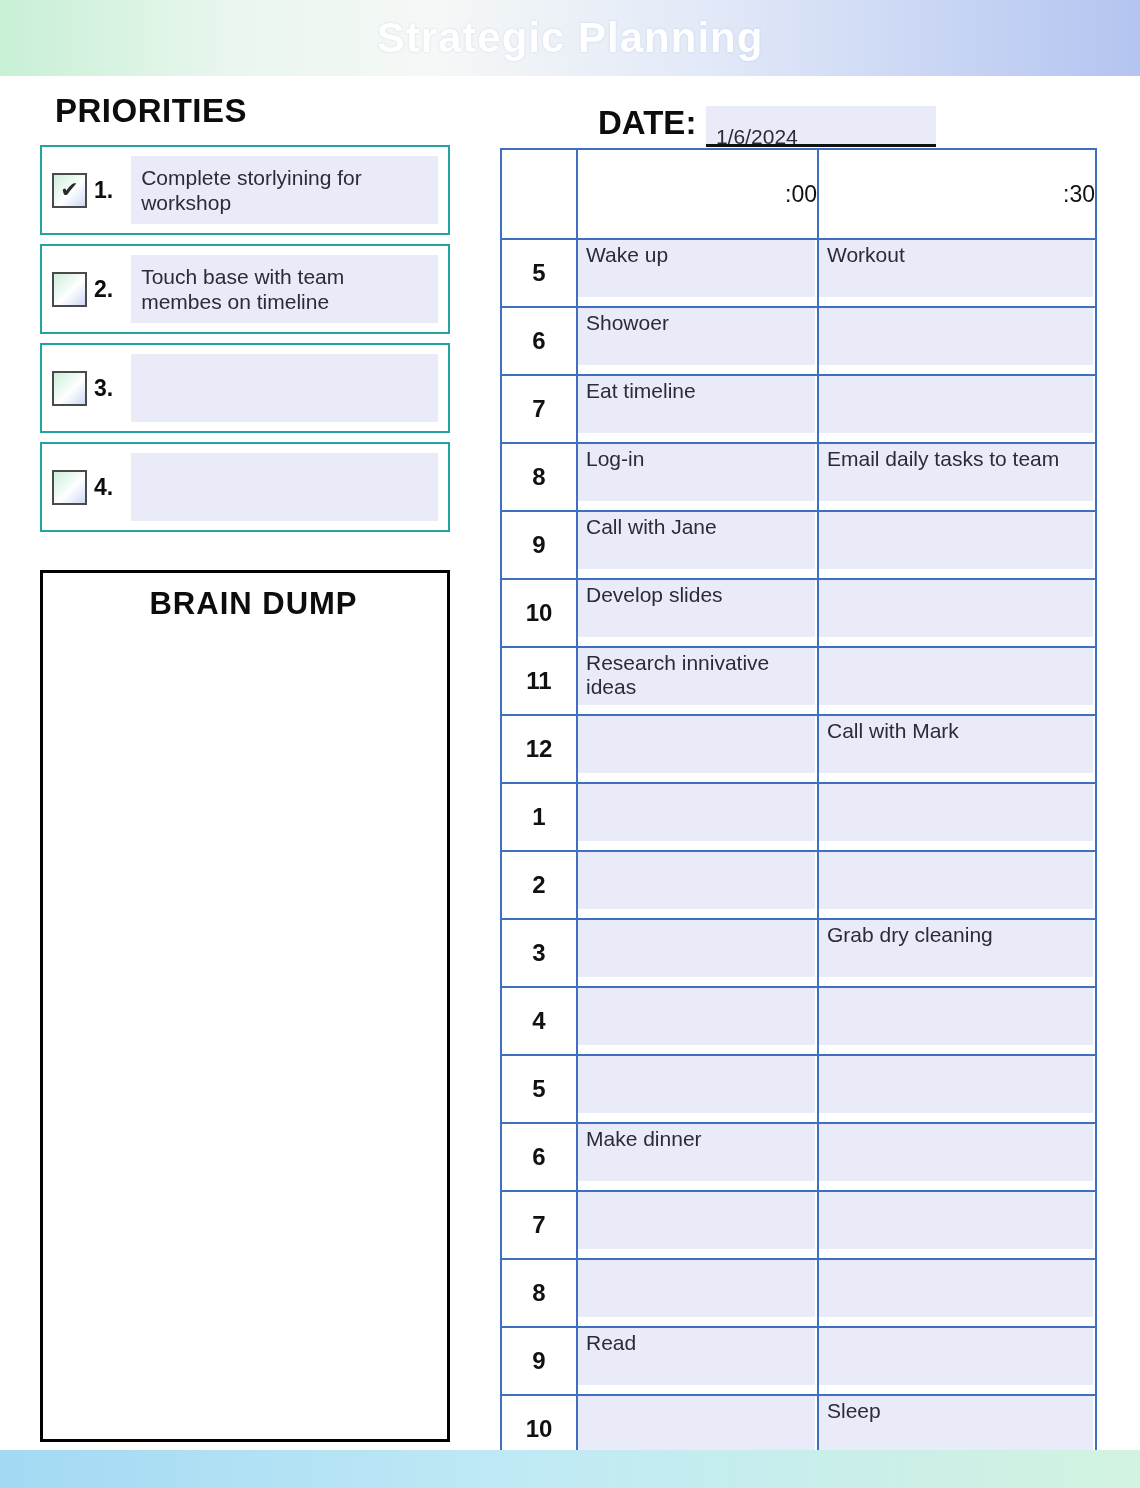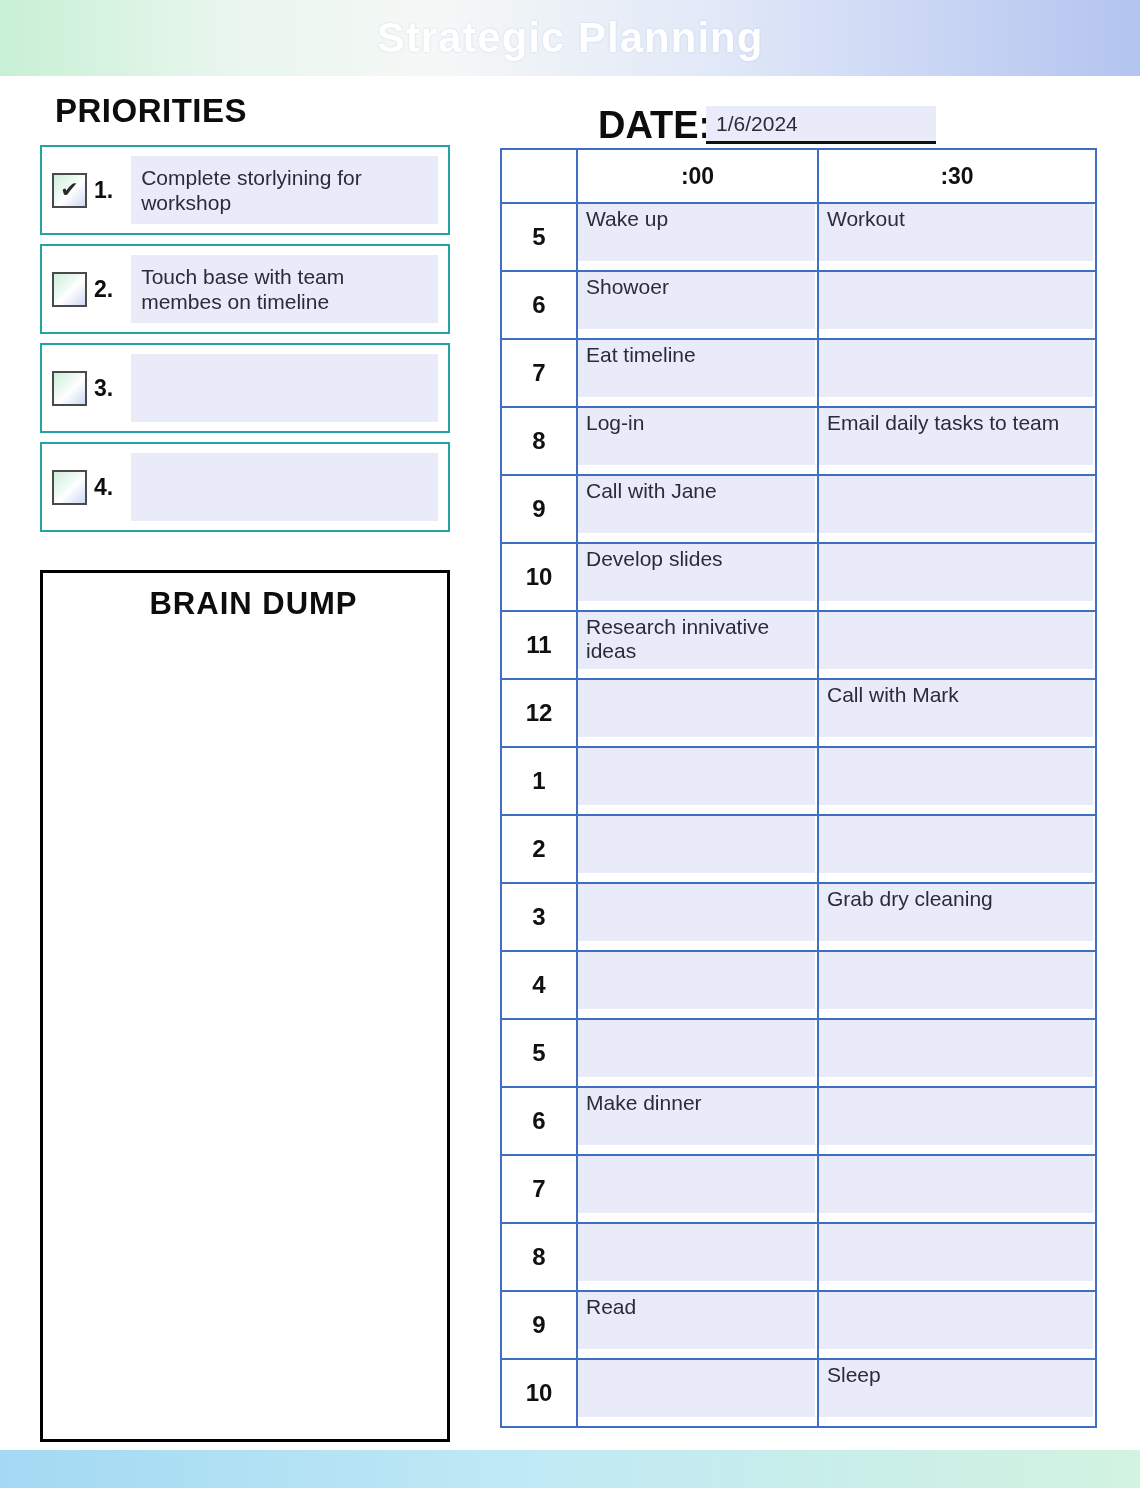--- a/index.html
+++ b/index.html
@@ -62,35 +62,35 @@
     font-size: 31px; font-weight: 800; letter-spacing: 1px; color: #0d0d0d; padding-left: 17px;
   }
   .bd-area {
     margin: 15px 20px 0 20px; height: 760px; background: #e9ecf8;
     padding: 5px 12px; font-size: 21px; color: #3a3a46; line-height: 1.28;
   }
 
   
   .date-label {
     position: absolute; left: 598px; top: 104px;
-    font-size: 38px; font-weight: 800; color: #0d0d0d;
+    font-size: 33px; font-weight: 800; color: #0d0d0d;
   }
   .date-field {
     position: absolute; left: 706px; top: 106px; width: 230px; height: 38px;
     background: #e9ecf8; border-bottom: 3px solid #111111;
-    font-size: 21px; color: #2b2b3a; padding: 6px 10px;
+    font-size: 21px; color: #2b2b3a; padding: 19px 10px;
   }
 
   
   .schedule {
     position: absolute; left: 500px; top: 148px; width: 595px;
     border-collapse: collapse; table-layout: fixed;
   }
   .schedule th, .schedule td { border: 2px solid #3f6fc1; background: #ffffff; }
-  .schedule th { height: 54px; font-size: 23px; font-weight: bold; text-align: center; color: #111; }
+  .schedule th { height: 90px; font-size: 23px; font-weight: normal; text-align: right; color: #111; }
   .schedule td.hour { height: 68px; font-size: 24px; font-weight: bold; text-align: center; color: #111; }
   .schedule td.slot { height: 68px; padding: 0; vertical-align: top; }
   .schedule .field {
     height: 57px; margin-right: 2px; background: #e9ecf8;
     padding: 3px 8px; font-size: 21px; color: #2b2b3a; line-height: 1.15;
     overflow: hidden;
   }
 </style>
 </head>
 <body>

